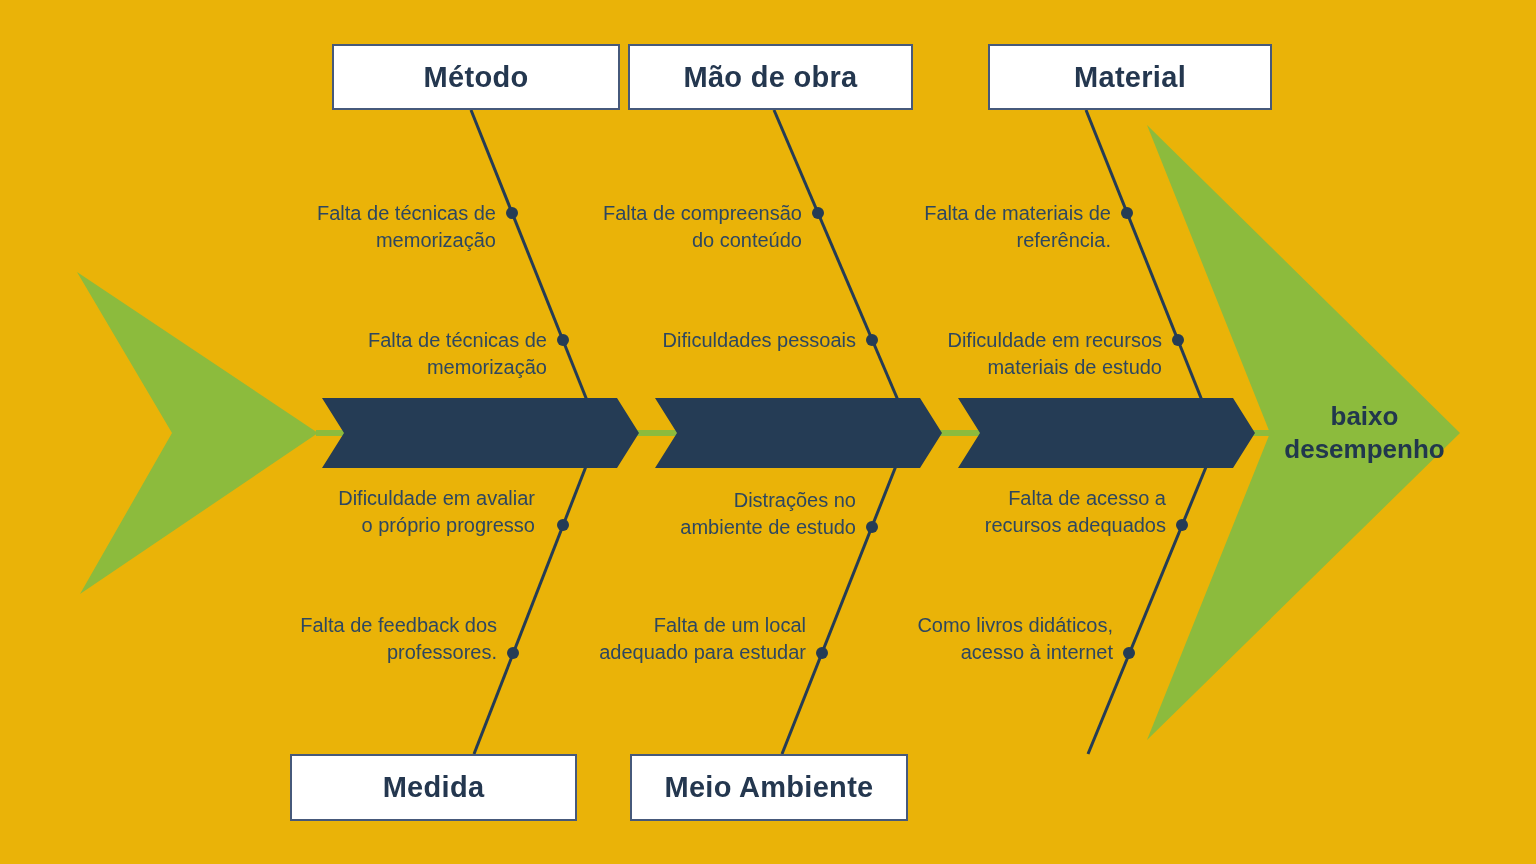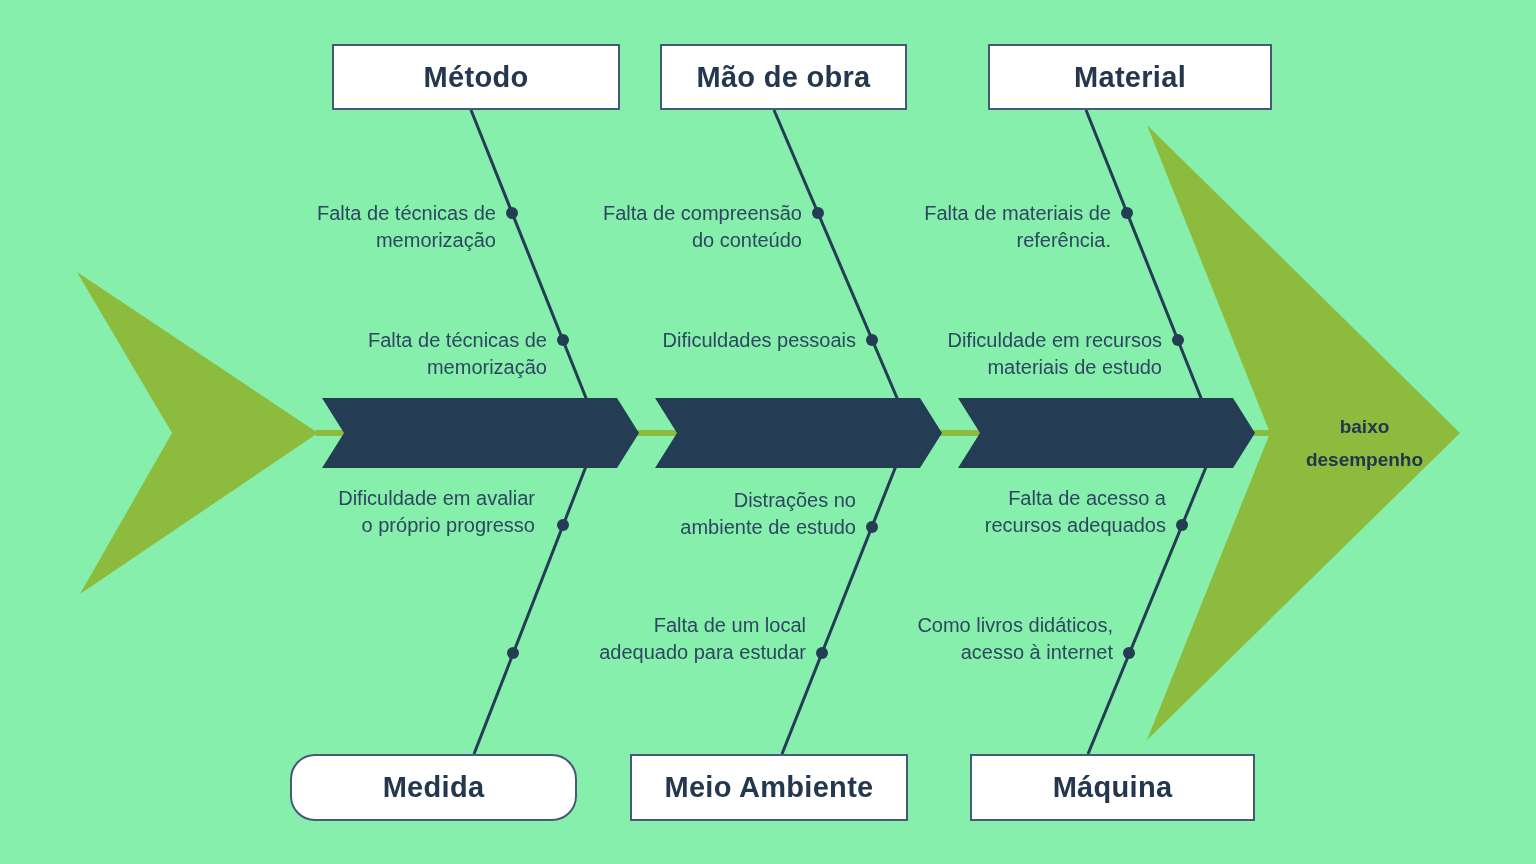--- a/index.html
+++ b/index.html
@@ -1,20 +1,20 @@
 <!DOCTYPE html>
 <html><head>
 <meta charset="utf-8">
 <style>
   html, body { margin: 0; padding: 0; background: #ffffff; }
   .stage {
     position: relative;
     width: 1536px;
     height: 864px;
-    background: #86efac;
+    background: #eab308;
     font-family: "Liberation Sans", sans-serif;
     overflow: hidden;
   }
   .stage svg { position: absolute; left: 0; top: 0; }
   .category-box {
     position: absolute;
     background: #ffffff;
     border: 2px solid #46597b;
     display: flex;
     align-items: center;
@@ -32,24 +32,24 @@
     font-size: 20px;
     line-height: 27px;
     font-weight: 500;
     color: #2e4760;
     z-index: 2;
   }
   .cause span { display: block; }
   .effect-label {
     position: absolute;
     left: 1282px;
-    top: 410px;
+    top: 400px;
     width: 165px;
     text-align: center;
-    font-size: 19px;
+    font-size: 26px;
     line-height: 33px;
     font-weight: 700;
     color: #21374d;
     z-index: 3;
   }
 </style>
 </head>
 <body>
 
 <div class="stage">
@@ -87,25 +87,24 @@
       <circle cx="563" cy="525" r="6"></circle>
       <circle cx="513" cy="653" r="6"></circle>
       <circle cx="872" cy="527" r="6"></circle>
       <circle cx="822" cy="653" r="6"></circle>
       <circle cx="1182" cy="525" r="6"></circle>
       <circle cx="1129" cy="653" r="6"></circle>
     </g>
   </svg>
 
   <div class="category-box" style="left:332px; top:44px; width:288px; height:66px;">Método</div>
-  <div class="category-box" style="left:660px; top:44px; width:247px; height:66px;">Mão de obra</div>
+  <div class="category-box" style="left:628px; top:44px; width:285px; height:66px;">Mão de obra</div>
   <div class="category-box" style="left:988px; top:44px; width:284px; height:66px;">Material</div>
-  <div class="category-box" style="left:290px; top:754px; width:287px; height:67px;border-radius:25px;">Medida</div>
+  <div class="category-box" style="left:290px; top:754px; width:287px; height:67px;">Medida</div>
   <div class="category-box" style="left:630px; top:754px; width:278px; height:67px;">Meio Ambiente</div>
-  <div class="category-box" style="left:970px; top:754px; width:285px; height:67px;">Máquina</div>
 
   <div class="cause" style="left:266px; top:200px; width:230px;">
     <span>Falta de técnicas de</span>
     <span>memorização</span>
   </div>
   <div class="cause" style="left:317px; top:327px; width:230px;">
     <span>Falta de técnicas de</span>
     <span>memorização</span>
   </div>
 
@@ -124,20 +123,24 @@
   </div>
   <div class="cause" style="left:912px; top:327px; width:250px;">
     <span>Dificuldade em recursos</span>
     <span>materiais de estudo</span>
   </div>
 
   <div class="cause" style="left:305px; top:485px; width:230px;">
     <span>Dificuldade em avaliar</span>
     <span>o próprio progresso</span>
   </div>
+  <div class="cause" style="left:267px; top:612px; width:230px;">
+    <span>Falta de feedback dos</span>
+    <span>professores.</span>
+  </div>
 
   <div class="cause" style="left:626px; top:487px; width:230px;">
     <span>Distrações no</span>
     <span>ambiente de estudo</span>
   </div>
   <div class="cause" style="left:566px; top:612px; width:240px;">
     <span>Falta de um local</span>
     <span>adequado para estudar</span>
   </div>
 

